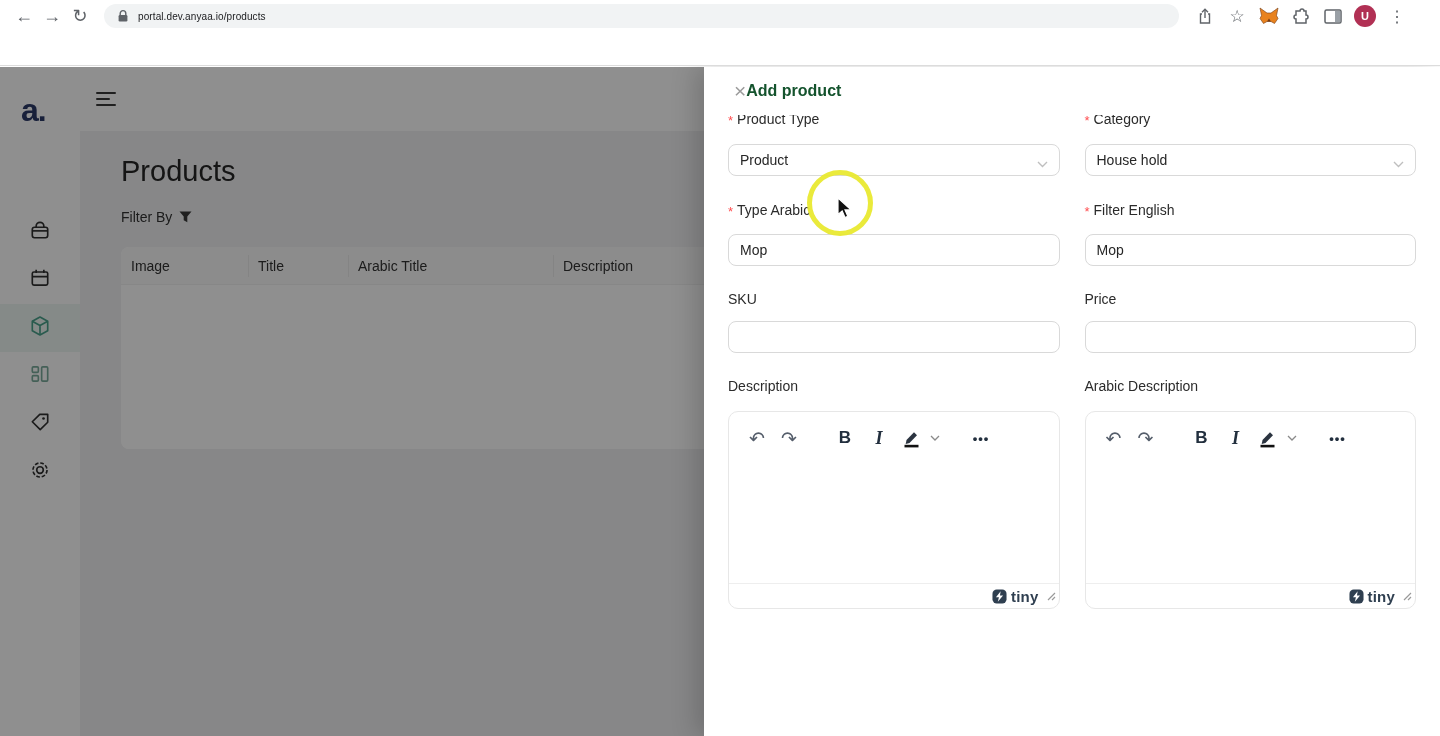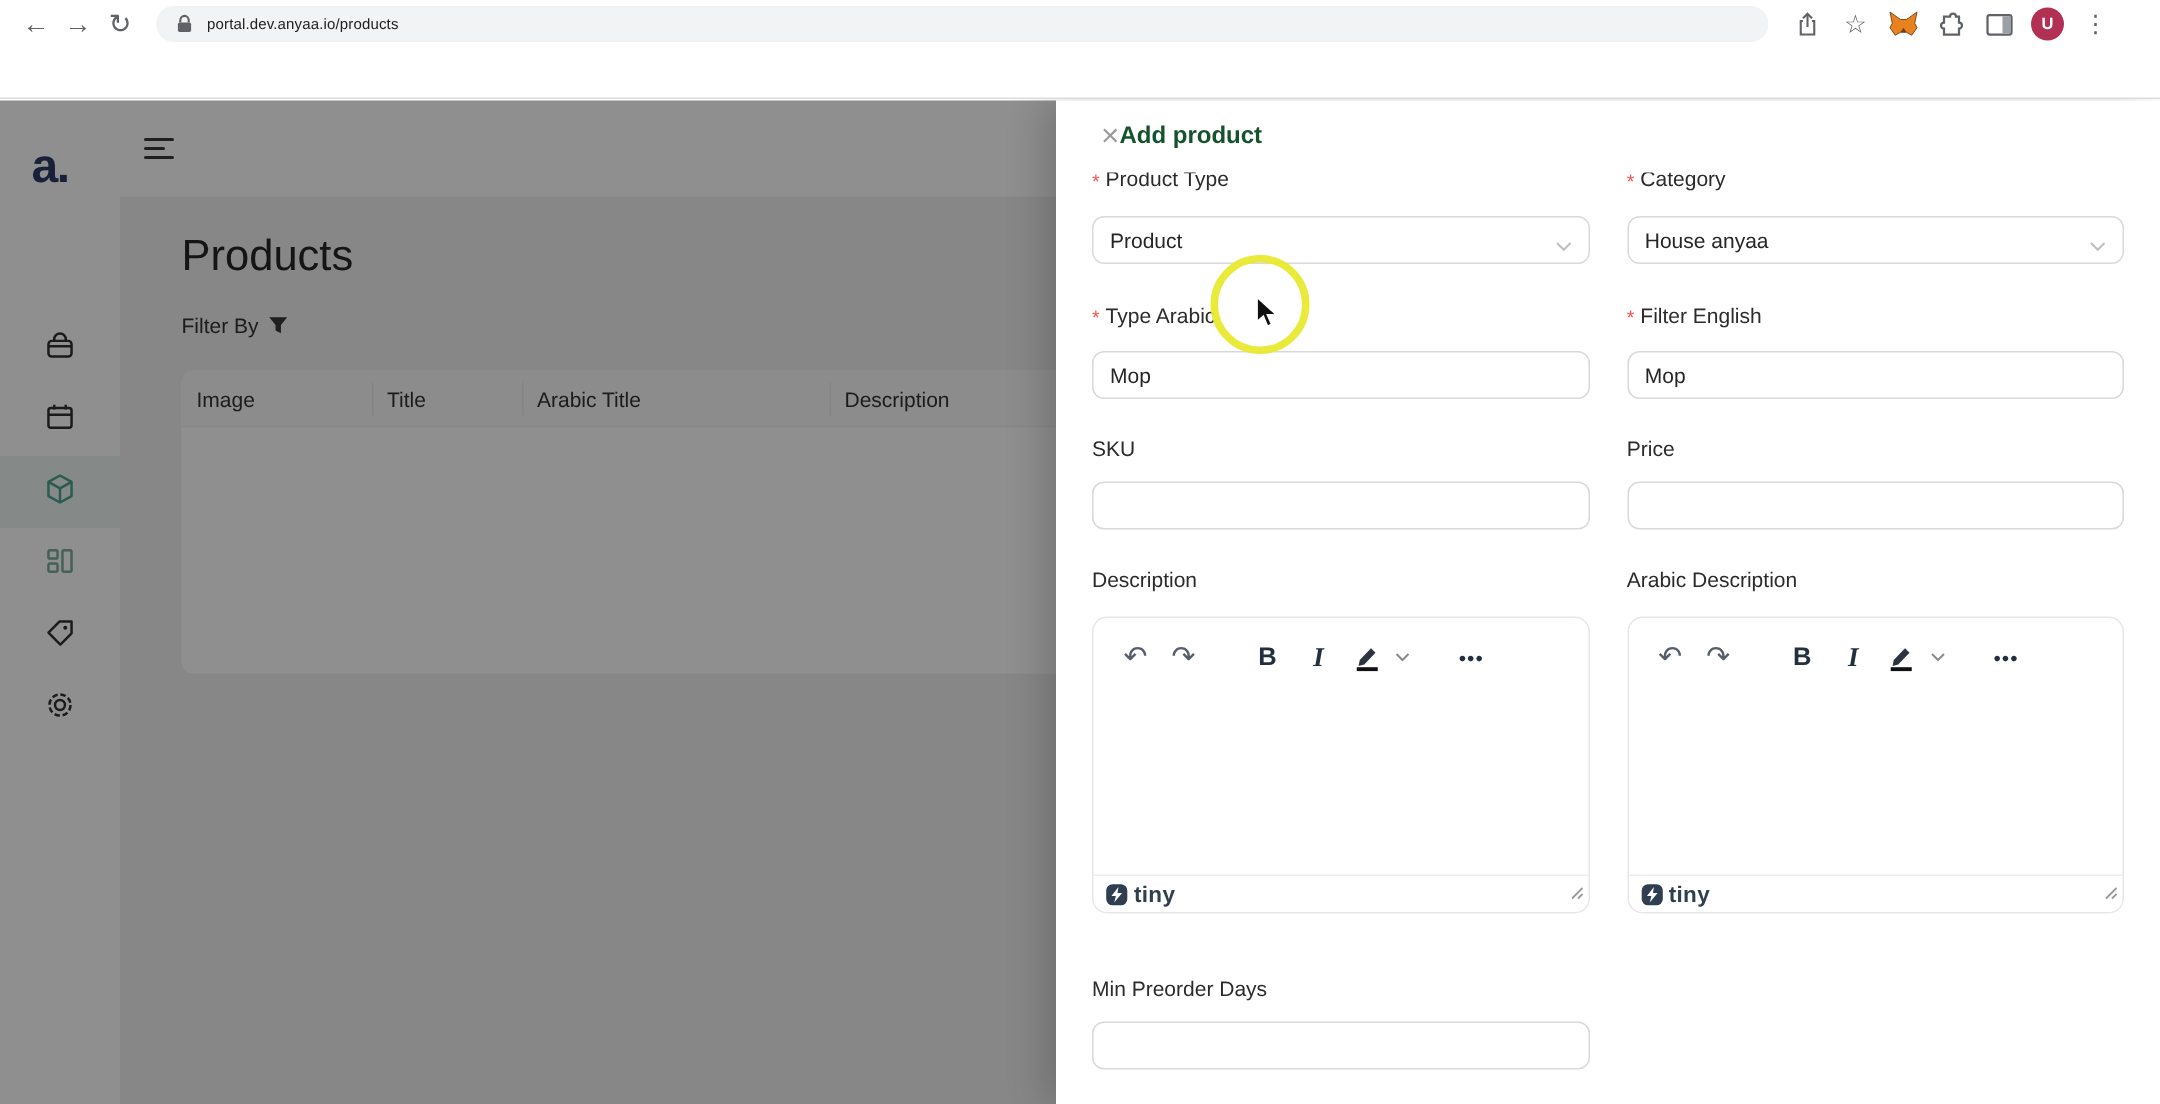--- a/index.html
+++ b/index.html
@@ -71,21 +71,21 @@
   .editor { height:198px; border:1px solid #e7e7e7; border-radius:10px; display:flex; flex-direction:column; background:#fff; }
   .ed-toolbar { height:52px; display:flex; align-items:center; padding:0 12px; }
   .tb-btn { width:32px; height:32px; display:flex; align-items:center; justify-content:center; border-radius:3px; color:#4a5562; }
   .tb-undo,.tb-redo { font-size:19px; color:#555e6b; }
   .tb-bold { font-size:17px; font-weight:800; color:#222f3e; }
   .tb-italic { font-family:"Liberation Serif",serif; font-style:italic; font-size:18px; font-weight:600; color:#222f3e; }
   .tb-more { font-size:13px; font-weight:bold; color:#222f3e; letter-spacing:1px; }
   .sp1 { width:24px; } .sp2 { width:2px; } .sp3 { width:22px; }
   .tb-caret { width:16px; height:32px; display:flex; align-items:center; justify-content:center; }
   .ed-area { flex:1; }
-  .ed-status { height:25px; border-top:1px solid #eeeeee; display:flex; align-items:center; justify-content:flex-start; padding:0 20px 0 8px; position:relative; }
+  .ed-status { height:25px; border-top:1px solid #eeeeee; display:flex; align-items:center; justify-content:flex-end; padding:0 20px 0 8px; position:relative; }
   .tiny-brand { display:flex; align-items:center; gap:4px; }
   .tiny-word { font-size:15px; font-weight:bold; color:#2f3f50; letter-spacing:.2px; }
   .grip { position:absolute; right:3px; bottom:3px; }
 
   
   .click-ring { position:absolute; left:807px; top:170px; width:66px; height:66px; border:5px solid rgba(233,233,48,0.95); border-radius:50%; z-index:30; }
   .cursor { position:absolute; left:837px; top:197px; z-index:31; }
 </style>
 </head>
 <body>
@@ -249,21 +249,21 @@
                   </svg>
               </span>
             </div>
           </div>
           <div>
             <div class="f-label">
               <span class="req">*</span>
               <span>Category</span>
             </div>
             <div class="ctl">
-              <span>House anyaa</span>
+              <span>House hold</span>
               <span class="select-arrow">
                 <svg width="11" height="7" viewBox="0 0 11 7">
                     <path d="M1 1l4.5 4.5L10 1" fill="none" stroke="#bfbfbf" stroke-width="1.4"></path>
                   </svg>
               </span>
             </div>
           </div>
         </div>
 
         <div class="grid2 row2">
@@ -381,29 +381,20 @@
                 <span class="grip">
                   <svg width="9" height="9" viewBox="0 0 9 9">
                       <path d="M8 1 1 8M8 5 5 8" stroke="#9a9a9a" stroke-width="1.2"></path>
                     </svg>
                 </span>
               </div>
             </div>
           </div>
         </div>
 
-        <div class="grid2 row5">
-          <div>
-            <div class="f-label">
-                <span>Min Preorder Days</span>
-              </div>
-            <input class="ctl" value="" style="">
-          </div>
-          <div></div>
-        </div>
 
       </div>
     </section>
   </div>
 
   <div class="click-ring"></div>
   <div class="cursor">
     <svg width="16" height="23" viewBox="0 0 16 23">
         <path d="M1 1v16.5l4.2-3.6 2.8 6.6 2.8-1.2-2.8-6.4H14Z" fill="#111" stroke="#fff" stroke-width="1.2"></path>
       </svg>

